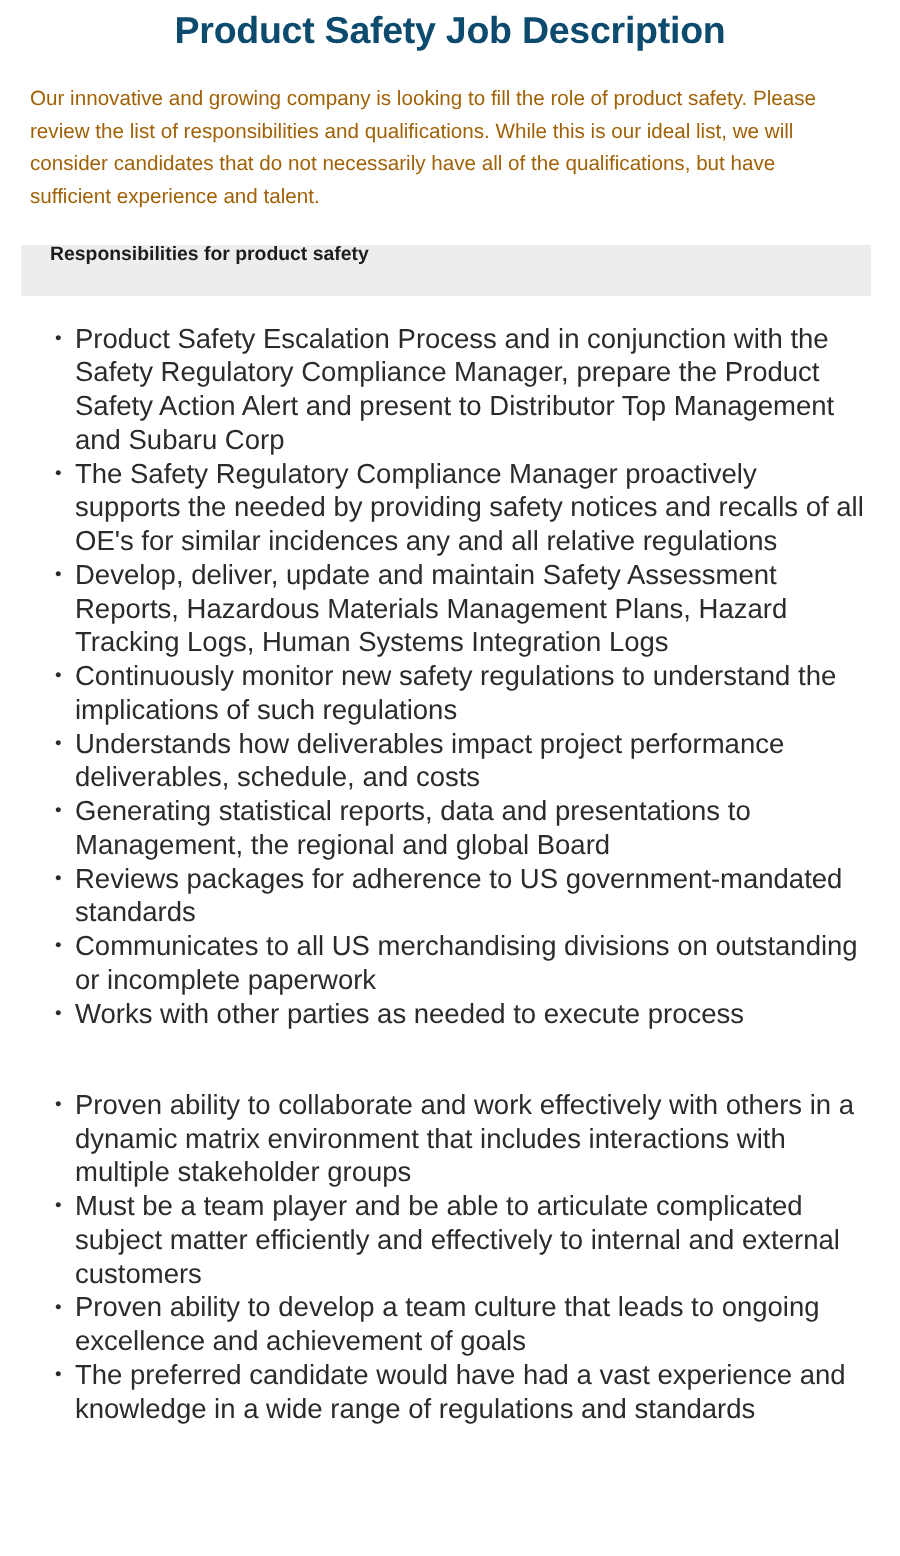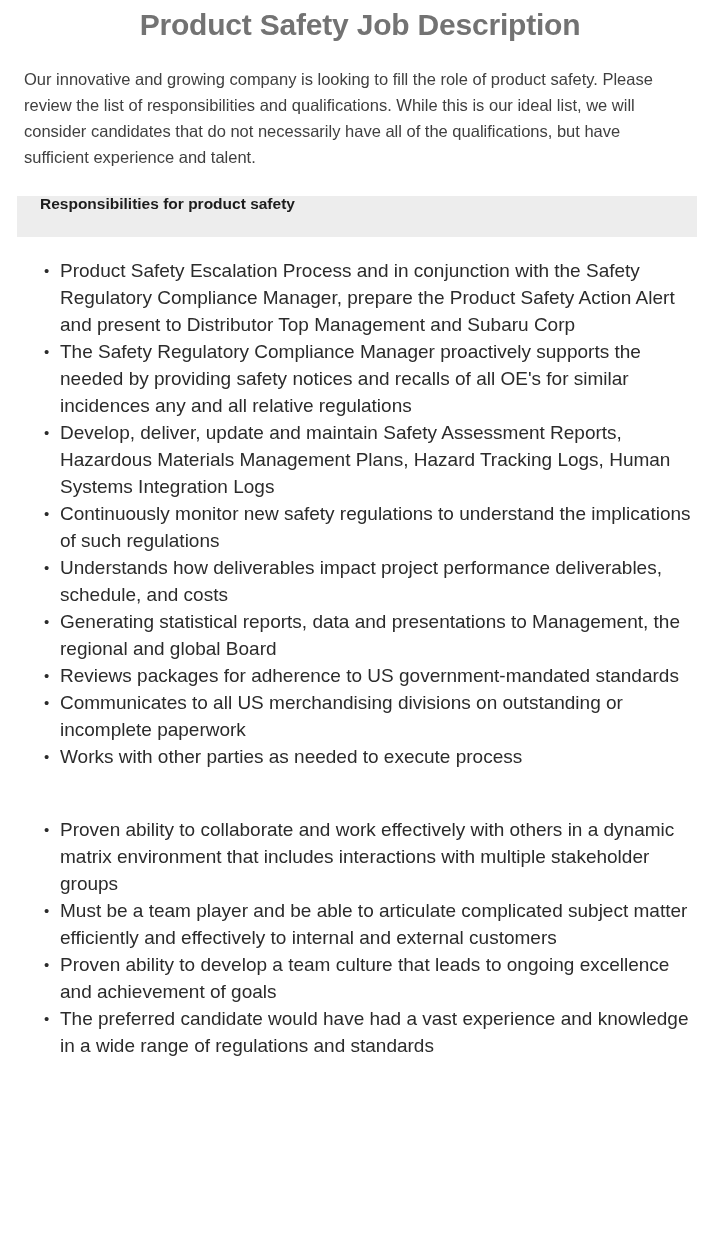--- a/index.html
+++ b/index.html
@@ -16,30 +16,30 @@
     -webkit-font-smoothing: antialiased;
   }
   .page {
     width: 720px;
     padding: 0;
   }
   .doc-title {
     font-size: 30px;
     font-weight: bold;
     text-align: center;
-    color: #737373;
+    color: #0c4a6e;
     letter-spacing: -0.2px;
     margin: 0;
     padding: 6px 20px 0 20px;
     line-height: 1.25;
   }
   .intro {
     font-size: 16.5px;
     line-height: 26px;
-    color: #404040;
+    color: #a16207;
     margin: 0;
     padding: 22px 40px 0 24px;
   }
   .section {
     margin-top: 26px;
   }
   .section-header {
     margin: 0 23px 0 17px;
     background: #ededed;
     height: 41px;
@@ -53,21 +53,21 @@
     color: #1c1c1c;
     line-height: 1;
   }
   ul.bullet-list {
     list-style: none;
     margin: 0;
     padding: 20px 28px 0 44px;
   }
   ul.bullet-list li {
     position: relative;
-    font-size: 19px;
+    font-size: 22px;
     line-height: 27px;
     color: #2b2b2b;
     padding-left: 16px;
     margin: 0;
   }
   ul.bullet-list li::before {
     content: "\2022";
     position: absolute;
     left: 0;
     top: 0;

